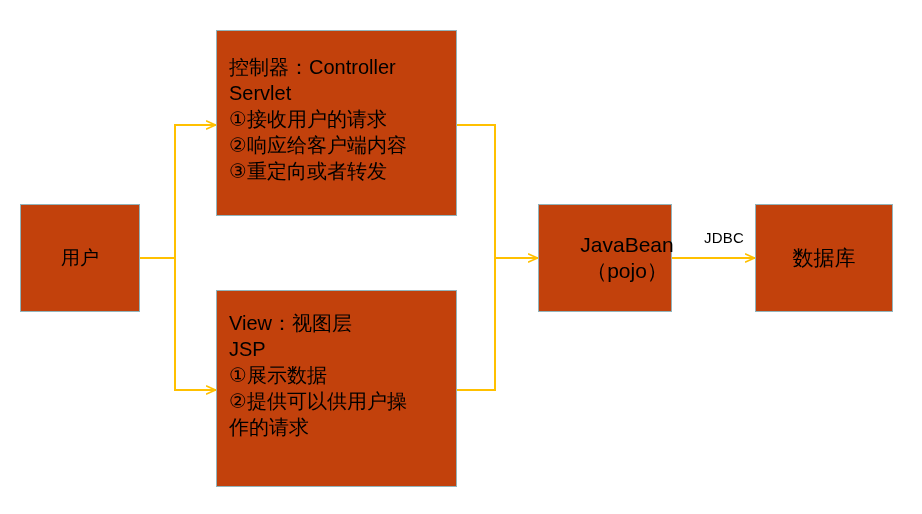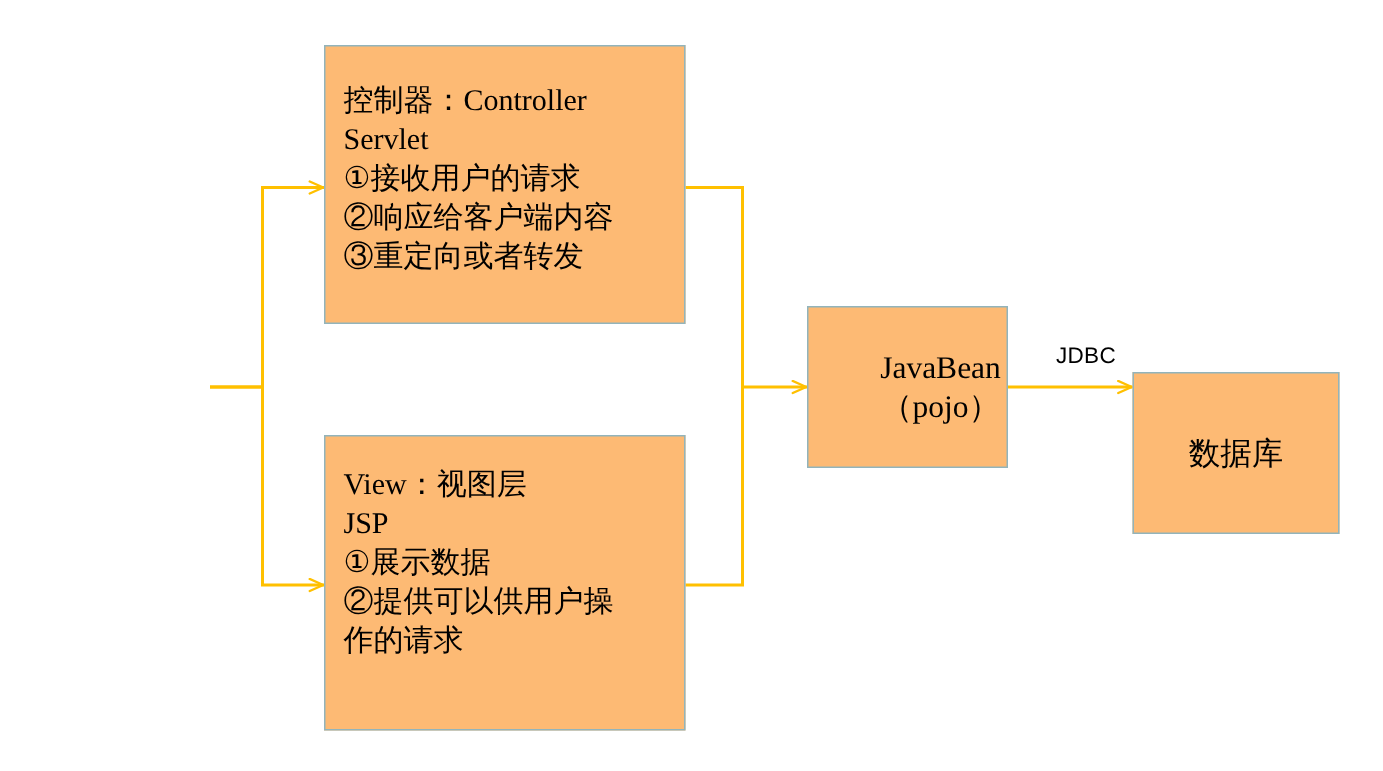--- a/index.html
+++ b/index.html
@@ -1,19 +1,19 @@
 <!DOCTYPE html>
 <html><head>
 <meta charset="utf-8">
 <style>
   html,body{margin:0;padding:0;background:#ffffff;}
   body{width:922px;height:514px;position:relative;overflow:hidden;
        font-family:"Liberation Sans","DejaVu Sans",sans-serif;color:#000;}
   #canvas{position:absolute;left:0;top:0;width:922px;height:514px;}
-  .box{position:absolute;background:#fdba74;border:1px solid #92b4bb;box-sizing:border-box;font-family:Liberation Serif, serif;}
+  .box{position:absolute;background:#c2410c;border:1px solid #92b4bb;box-sizing:border-box;}
   .box-center{display:flex;align-items:center;justify-content:center;text-align:center;}
   .box-text{position:absolute;line-height:1.30;white-space:pre-wrap;}
   .lbl-user{font-size:19px;}
   .lbl-db{font-size:21px;}
   .lbl-jb{font-size:21px;line-height:1.25;padding-left:44px;}
   .lbl-blk{font-size:20px;}
   .edge-label{position:absolute;font-size:15px;letter-spacing:0.2px;margin-left:20px;}
   svg.wires{position:absolute;left:0;top:0;width:922px;height:514px;overflow:visible;pointer-events:none;}
 </style>
 </head>
@@ -43,20 +43,23 @@
     </g>
     <g>
       <path d="M495,258 L538,258" fill="none" stroke="#ffc000" stroke-width="2" marker-end="url(#arrowOpen)"></path>
     </g>
 
     <g>
       <path d="M672,258 L755,258" fill="none" stroke="#ffc000" stroke-width="2" marker-end="url(#arrowOpen)"></path>
     </g>
   </svg>
 
+  <div class="box box-center" style="left:20px;top:204px;width:120px;height:108px;">
+    <span class="lbl-user">用户</span>
+  </div>
 
   <div class="box" style="left:216px;top:30px;width:241px;height:186px;">
     <span class="box-text lbl-blk" style="left:12px;top:23px;width:222px;">控制器：Controller
 Servlet
 ①接收用户的请求
 ②响应给客户端内容
 ③重定向或者转发</span>
   </div>
 
   <div class="box" style="left:216px;top:290px;width:241px;height:197px;">
@@ -65,19 +68,19 @@
 ①展示数据
 ②提供可以供用户操
 作的请求</span>
   </div>
 
   <div class="box box-center" style="left:538px;top:204px;width:134px;height:108px;">
     <span class="lbl-jb">JavaBean
 （pojo）</span>
   </div>
 
-  <div class="box box-center" style="left:755px;top:204px;width:138px;height:108px;margin-top:44px;">
+  <div class="box box-center" style="left:755px;top:204px;width:138px;height:108px;">
     <span class="lbl-db">数据库</span>
   </div>
 
   <div class="edge-label" style="left:684px;top:229px;">JDBC</div>
 
 </div>
 
 </body></html>

